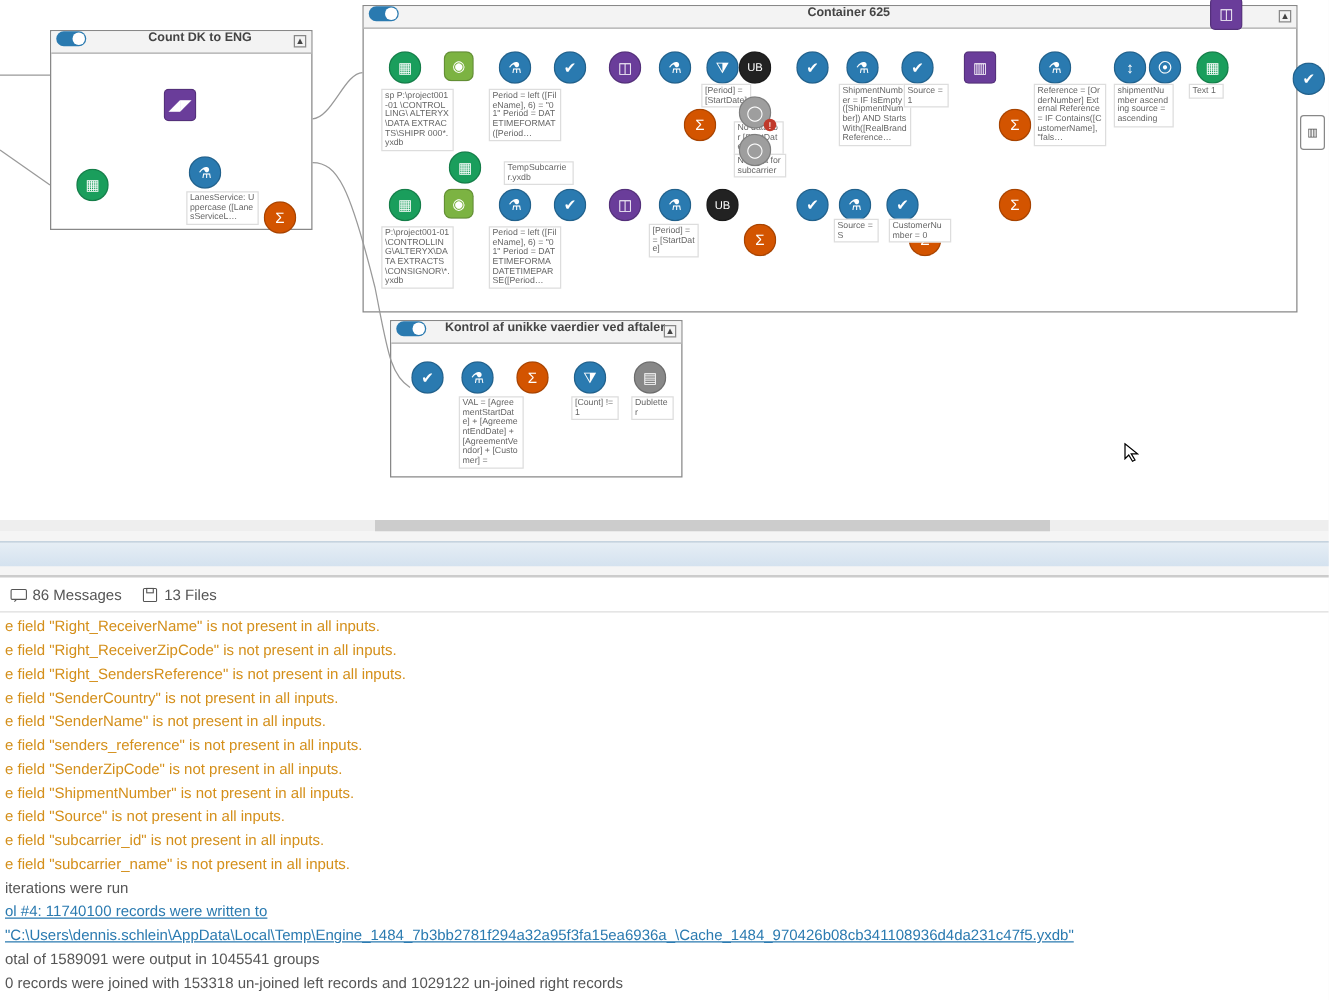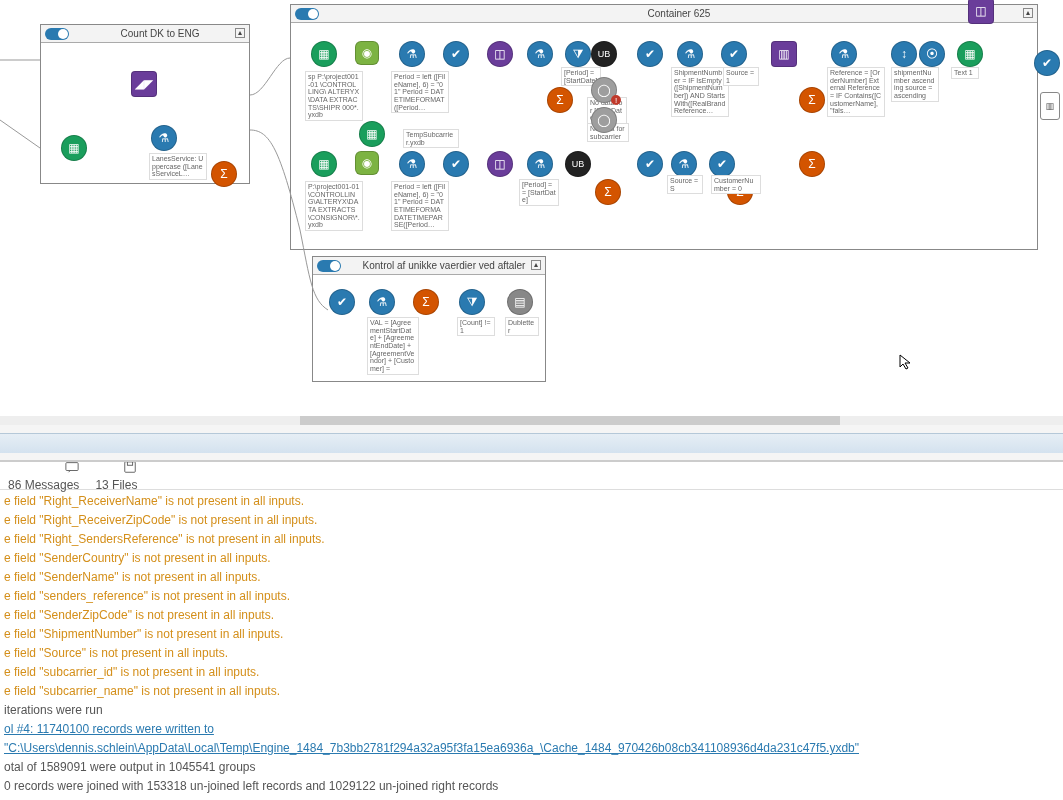--- a/index.html
+++ b/index.html
@@ -24,25 +24,26 @@
 .container-box {
   position: absolute;
   border: 1px solid #888;
   background: rgba(255,255,255,0.4);
 }
 .container-header {
   background: #f3f3f3;
   border-bottom: 1px solid #aaa;
   height: 18px;
   display: flex;
-  align-items: center;
+  align-items: flex-start;
   font-size: 10px;
   color: #444;
   padding: 0 4px;
   position: relative;
+  font-weight: bold;
 }
 .container-header .toggle {
   width: 24px;
   height: 12px;
   background: #2a7ab0;
   border-radius: 6px;
   margin-right: 6px;
   position: relative;
 }
 .container-header .toggle::after {
@@ -121,21 +122,21 @@
 }
 .results-header {
   height:28px;
   display:flex; align-items:center;
   gap:16px;
   padding:0 8px;
   border-bottom:1px solid #ddd;
   font-size:12px;
   color:#555;
 }
-.results-header .hdr-item { display:flex; align-items:flex-end; gap:4px;flex-direction:column;}
+.results-header .hdr-item { display:flex; align-items:flex-start; gap:4px;}
 .results-header svg { width:14px;height:14px; }
 .messages {
   padding:2px 4px;
   font-size:12px;
   line-height:19px;
 }
 .msg-warn { color:#d48f1a; }
 .msg-info { color:#555; }
 .msg-link { color:#2a7ab0; text-decoration:underline; cursor:pointer; }
 

